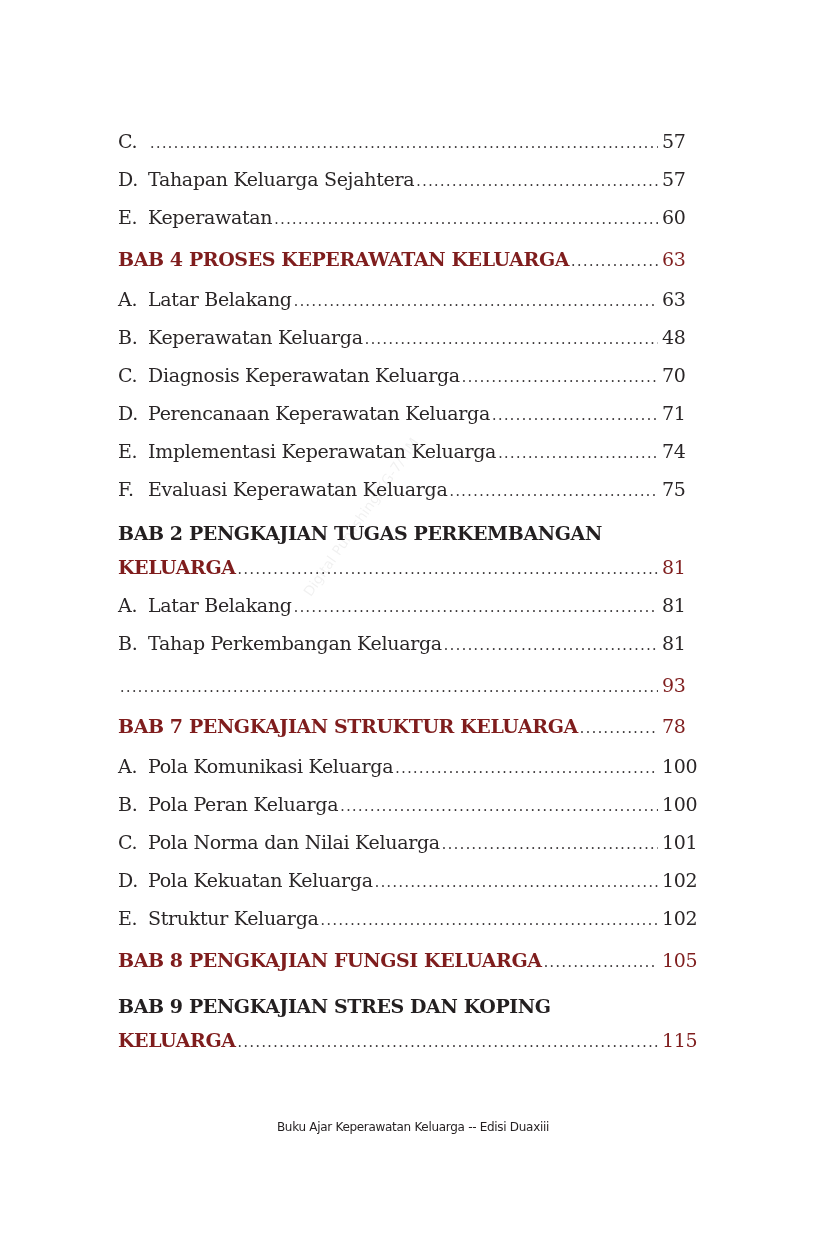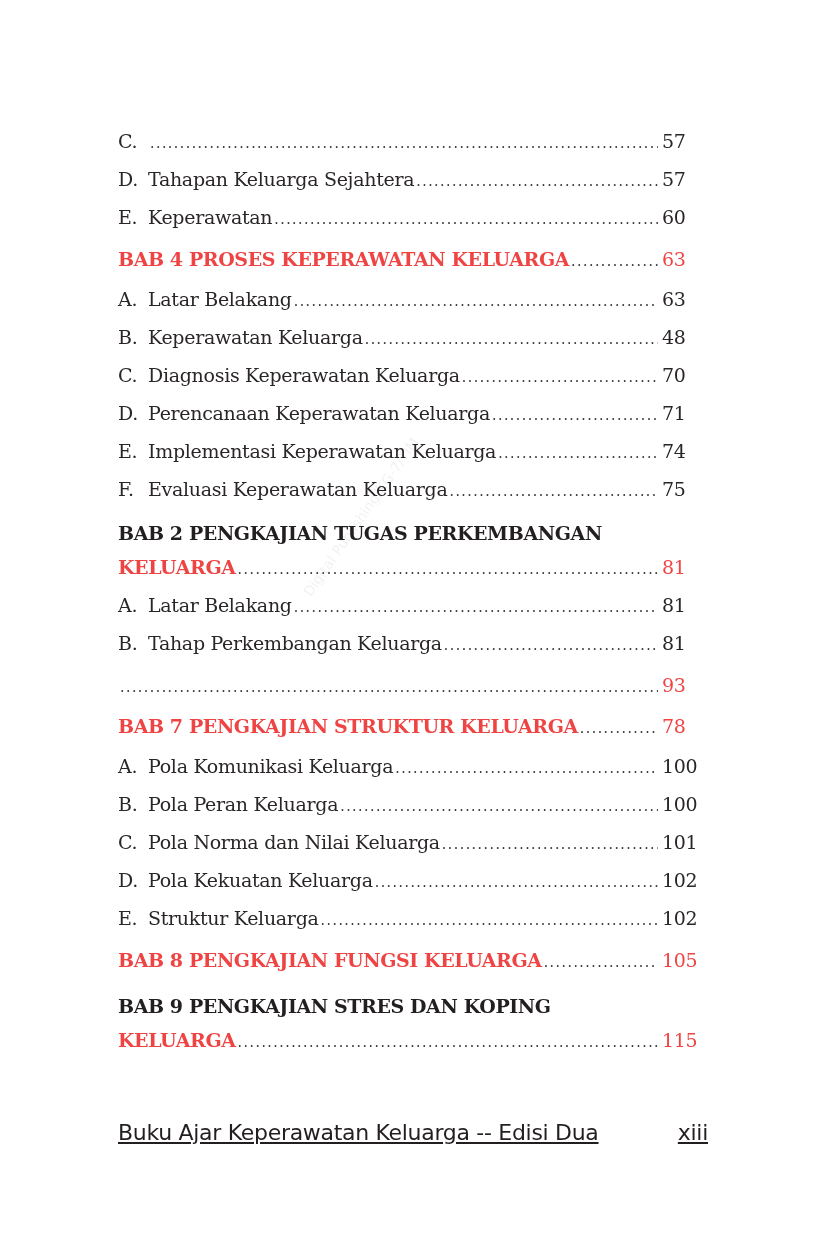--- a/index.html
+++ b/index.html
@@ -1,21 +1,21 @@
 <!DOCTYPE html>
 <html><head>
 <meta charset="utf-8">
 <style>
   html, body { margin: 0; padding: 0; background: #ffffff; }
   body { width: 827px; height: 1240px; position: relative; overflow: hidden; }
   .page { position: absolute; left: 0; top: 0; width: 827px; height: 1240px; background: #ffffff; }
   .toc { position: absolute; left: 118px; top: 122px; width: 590px; }
   .row {
     position: relative; display: flex; align-items: baseline;
-    font-family: "DejaVu Serif", serif; color: #ef4444;
+    font-family: "DejaVu Serif", serif; color: #7f1d1d;
     font-size: 19px; line-height: 38px; height: 38px;
   }
   .row.sub { font-weight: 300; letter-spacing: -0.3px; color: #2a2627; }
   .row.chap { font-weight: bold; font-size: 19px; letter-spacing: -0.4px; height: 41px; line-height: 41px; }
   .row.chap.first { margin-top: 3px; }
   .letter { width: 30px; flex: 0 0 30px; }
   .title { white-space: nowrap; }
   .leader {
     flex: 1 1 auto; overflow: hidden; white-space: nowrap;
     font-weight: normal; margin: 0 4px 0 2px; color: #3a3637;
@@ -23,22 +23,22 @@
   }
   .leader::before { content: "......................................................................................................................................................"; }
   .pg { flex: 0 0 46px; text-align: left; font-weight: 300; }
   .chap-wrap { position: relative; }
   .chap-line1 {
     font-family: "DejaVu Serif", serif; font-weight: bold; font-size: 19px;
     letter-spacing: -0.4px; color: #231f20; height: 30px; line-height: 30px; margin-top: 10px;
   }
   .footer {
     position: absolute; left: 118px; top: 1120px; width: 590px;
-    font-family: "DejaVu Sans", sans-serif; font-size: 22px; color: #231f20;
-    display: flex; justify-content: space-between; letter-spacing: -0.3px; text-decoration: underline;
+    font-family: "DejaVu Sans", sans-serif; font-size: 12px; color: #231f20;
+    display: flex; justify-content: center; letter-spacing: -0.3px;
   }
   .watermark {
     position: absolute; left: 300px; top: 590px; transform: rotate(-55deg);
     transform-origin: left top; font-family: "DejaVu Sans", sans-serif;
     font-size: 14px; color: rgba(0,0,0,0.06); white-space: nowrap; pointer-events: none;
   }
 </style>
 </head>
 <body>
 

